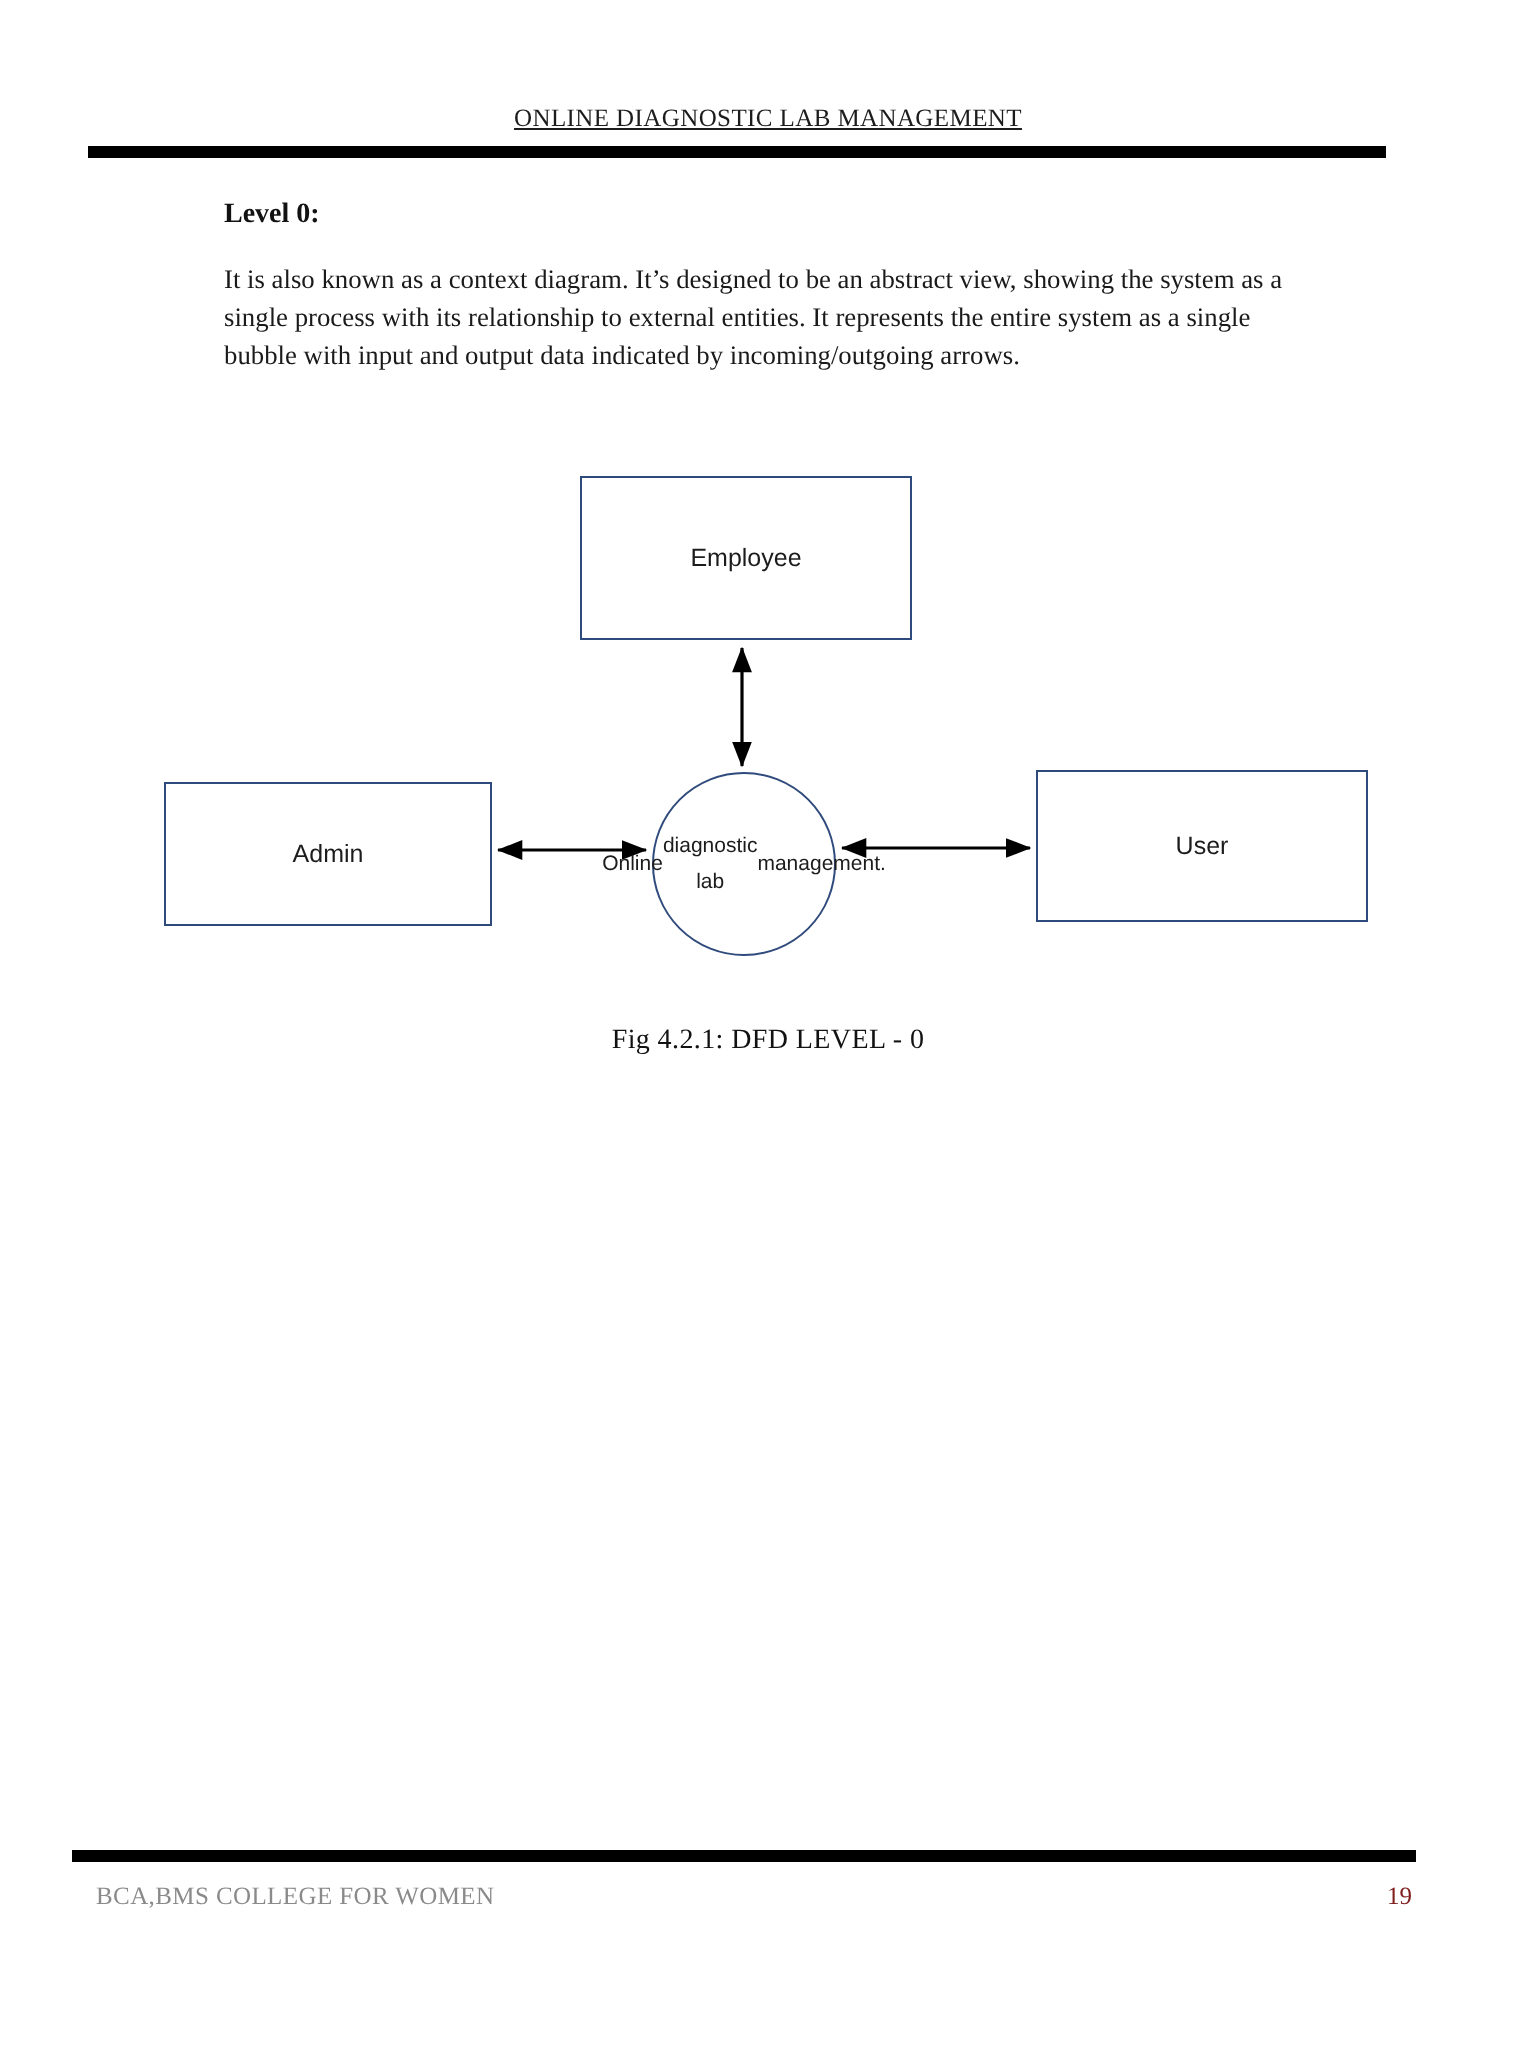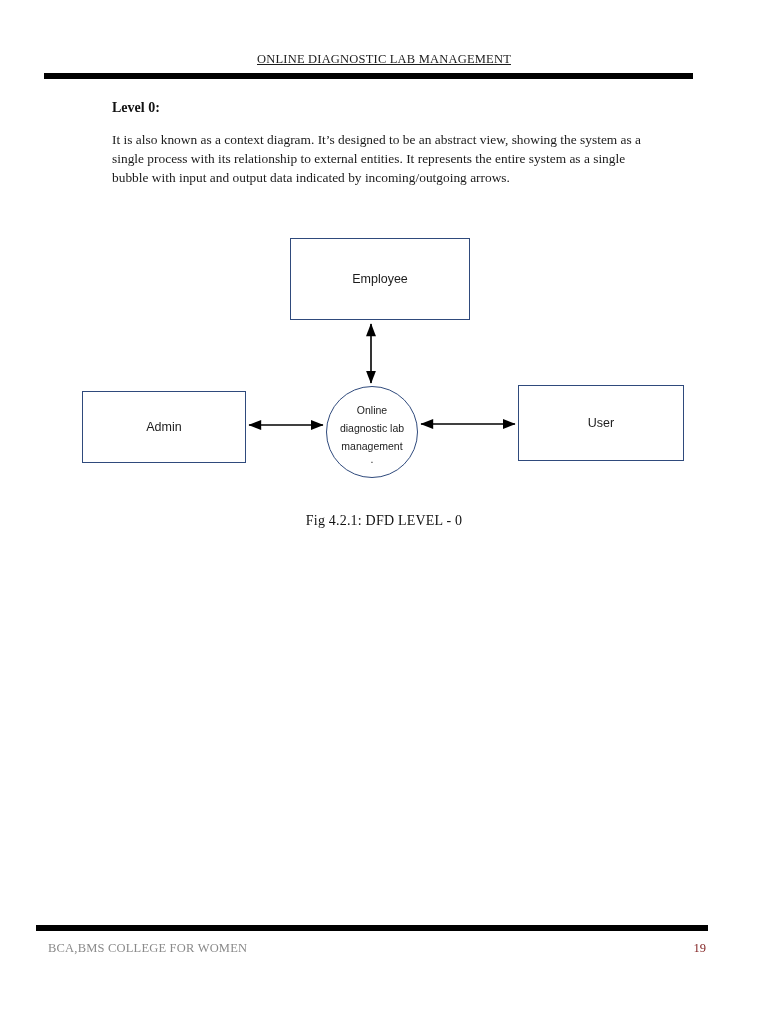--- a/index.html
+++ b/index.html
@@ -73,21 +73,21 @@
     display: flex;
     align-items: center;
     justify-content: center;
     font-family: "Liberation Sans", "DejaVu Sans", sans-serif;
     font-size: 12.5px;
     color: #1c1c1c;
   }
   .box-employee {
     left: 290px;
     top: 10px;
-    width: 180px;
+    width: 166px;
     height: 82px;
   }
   .box-admin {
     left: 82px;
     top: 163px;
     width: 164px;
     height: 72px;
   }
   .box-user {
     left: 518px;
@@ -99,21 +99,20 @@
     position: absolute;
     left: 326px;
     top: 158px;
     width: 92px;
     height: 92px;
     box-sizing: border-box;
     border: 1.5px solid #2f4a7c;
     border-radius: 50%;
     background: #ffffff;
     display: flex;
-    flex-direction: column;
     align-items: center;
     justify-content: center;
     font-family: "Liberation Sans", "DejaVu Sans", sans-serif;
     font-size: 10.5px;
     line-height: 18px;
     color: #1c1c1c;
     text-align: center;
   }
   .dfd-circle .cl-dot {
     line-height: 8px;

